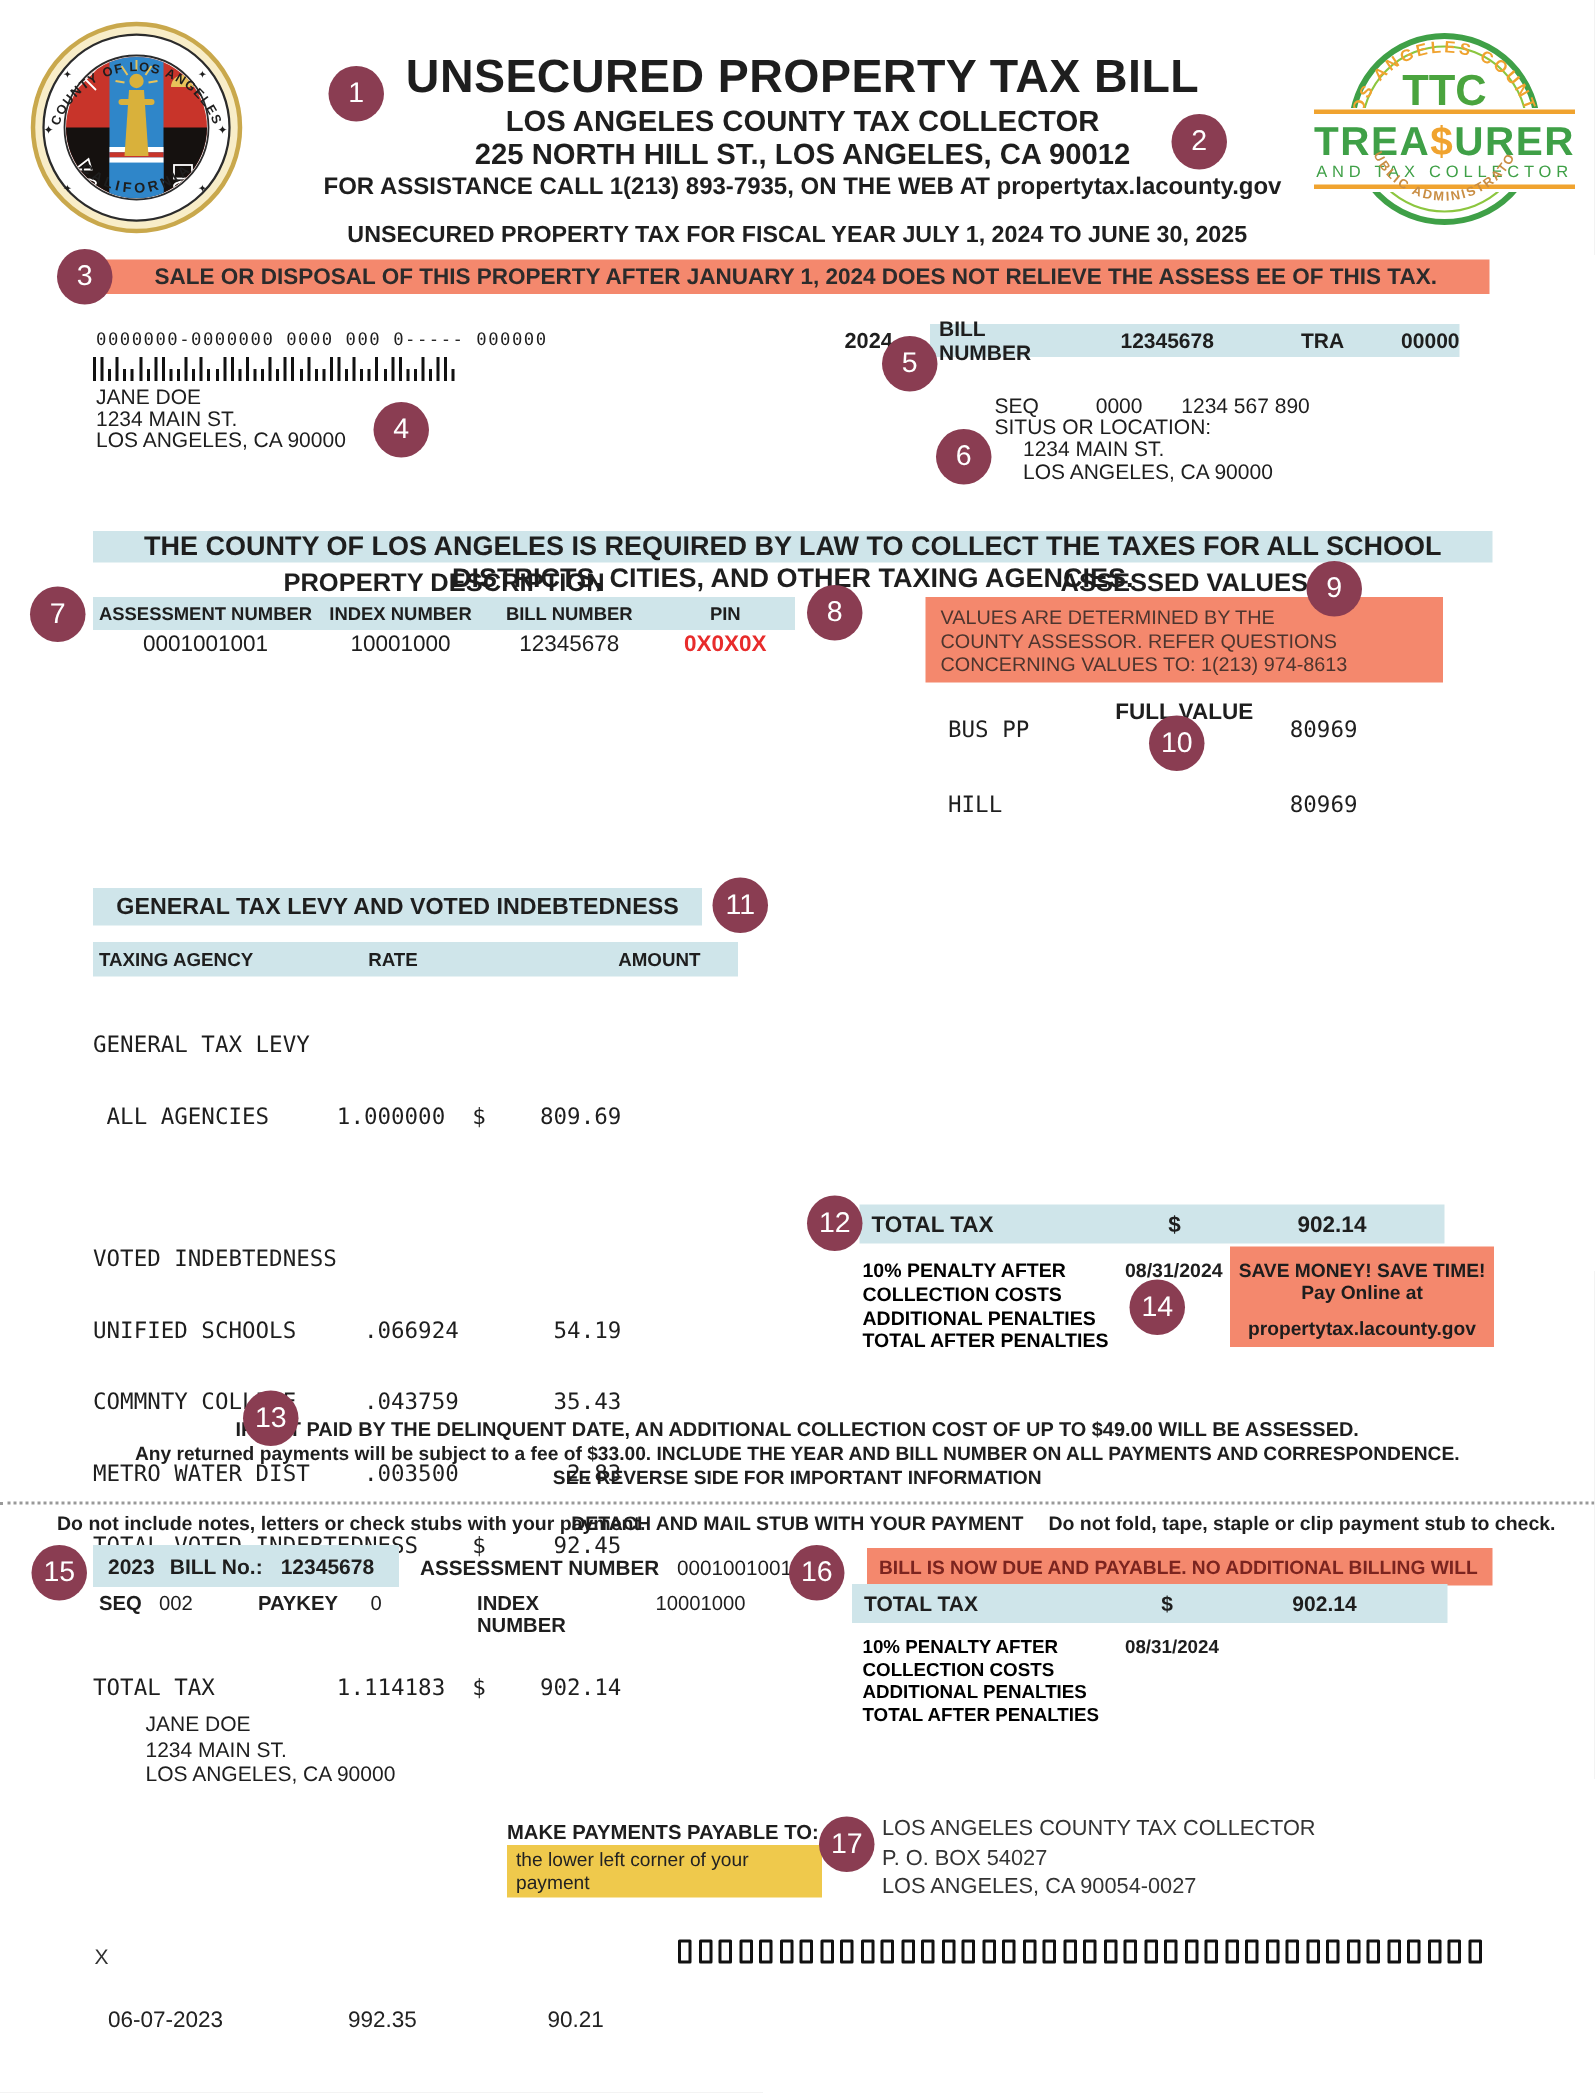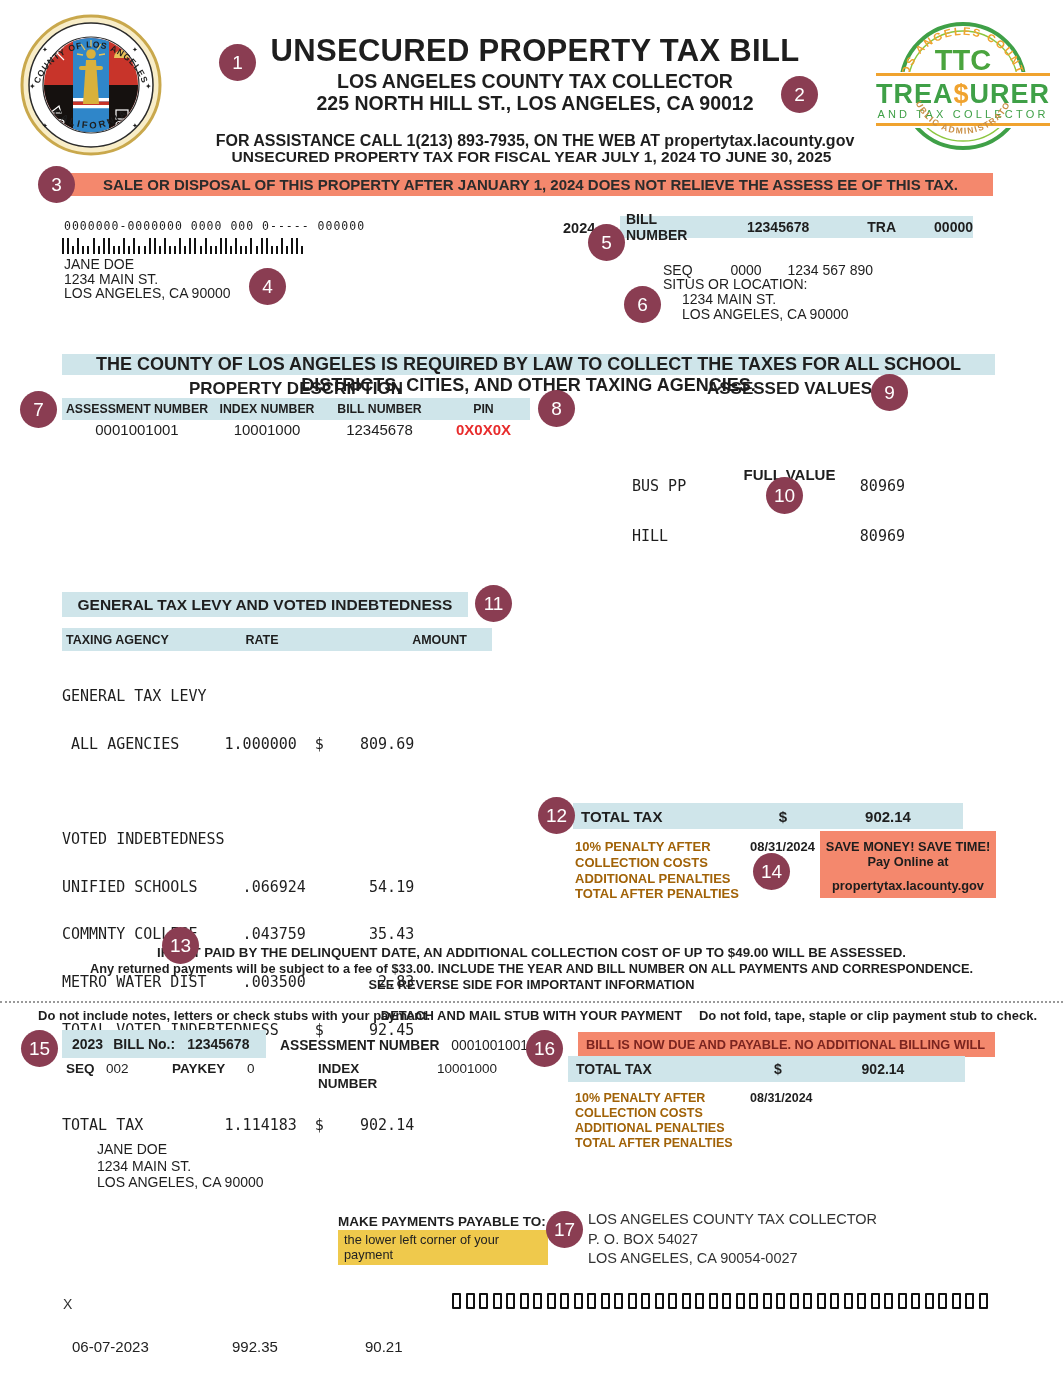--- a/index.html
+++ b/index.html
@@ -16,21 +16,21 @@
     background:#8a3d52; color:#fff; font-size:19px; z-index:5;
     display:flex; align-items:center; justify-content:center;
   }
   .bluebar { background:#cfe5ea; }
   .salmon  { background:#f4886d; }
   
   .hdr-text { left:150px; top:34px; width:770px; text-align:center; line-height:1.12; }
   .title-main { font-size:31px; font-weight:bold; letter-spacing:0.3px; }
   .title-sub1 { font-size:19.5px; font-weight:bold; margin-top:2px; }
   .title-sub2 { font-size:19.5px; font-weight:bold; }
-  .title-sub3 { font-size:16px;   font-weight:bold; margin-top:18px; }
+  .title-sub3 { font-size:16px;   font-weight:bold; margin-top:2px; }
   .fiscal { left:0; right:0; top:148px; text-align:center; font-size:15.5px; font-weight:bold; }
   .banner { left:68px; top:173px; width:925px; height:23px; line-height:23px;
             text-align:center; font-size:15px; font-weight:bold; color:#2b2b2b; }
   
   .codeline { left:64px; top:219px; font-size:11.5px; letter-spacing:1px; }
   .barcode  { left:62px; top:237px; height:17px; display:flex; align-items:flex-end; }
   .bcbar { width:2px; height:8px; background:#111; margin-right:3.1px; }
   .bcbar.tall { height:16px; }
   .mail-addr { left:64px; top:257px; font-size:14px; line-height:14.5px; }
   
@@ -69,21 +69,21 @@
   .levy-body { left:62px; top:657px; font-family:"DejaVu Sans Mono", monospace;
                font-size:15px; line-height:15.9px; white-space:pre; }
   
   .ttbar { display:grid; grid-template-columns:180px 60px 150px; align-items:center;
            font-weight:bold; }
   .ttbar .c1 { padding-left:8px; }
   .ttbar .c2 { text-align:center; }
   .ttbar .c3 { text-align:center; }
   .ttbar-main { left:573px; top:803px; width:390px; height:26px; font-size:15px; }
   .ttbar-stub { left:568px; top:1056px; width:397px; height:26px; font-size:14px; }
-  .pen-lines { font-size:13px; font-weight:bold; line-height:15.8px; color:#a16207; }
+  .pen-lines { font-size:13px; font-weight:bold; line-height:15.8px; color:#000000; }
   .pen-main { left:575px; top:839px; }
   .pen-date-main { left:750px; top:839px; font-size:13px; font-weight:bold; }
   .pen-stub { left:575px; top:1091px; font-size:12.5px; line-height:15px; }
   .pen-date-stub { left:750px; top:1091px; font-size:12.5px; font-weight:bold; }
   .savebox { left:820px; top:831px; width:176px; height:67px; text-align:center;
              font-size:12.8px; font-weight:bold; padding-top:8px; box-sizing:border-box;
              line-height:15px; color:#1d1d1d; }
   .savebox .l3 { margin-top:9px; }
   
   .fp1 { left:0; right:0; top:945px; text-align:center; font-size:13.3px; font-weight:bold; }
@@ -306,20 +306,25 @@
     <span>PIN</span>
   </div>
   <div class="abs pd-vals">
     <span>0001001001</span>
     <span>10001000</span>
     <span>12345678</span>
     <span class="pin-red">0X0X0X</span>
   </div>
 
   <div class="abs av-title">ASSESSED VALUES</div>
+  <div class="abs av-box salmon">
+    <div>VALUES ARE DETERMINED BY THE</div>
+    <div>COUNTY ASSESSOR. REFER QUESTIONS</div>
+    <div>CONCERNING VALUES TO:  1(213) 974-8613</div>
+  </div>
   <div class="abs fv-label">FULL VALUE</div>
   <div class="abs mono" style="left:632px; top:477px; font-size:15px;">BUS  PP</div>
   <div class="abs mono" style="left:830px; top:477px; width:75px; text-align:right; font-size:15px;">80969</div>
   <div class="abs mono" style="left:632px; top:527px; font-size:15px;">HILL</div>
   <div class="abs mono" style="left:830px; top:527px; width:75px; text-align:right; font-size:15px;">80969</div>
 
   <div class="abs levy-titlebar bluebar">GENERAL TAX LEVY AND VOTED INDEBTEDNESS</div>
   <div class="abs levy-head bluebar">
     <span class="h1">TAXING AGENCY</span>
     <span class="h2">RATE</span>

